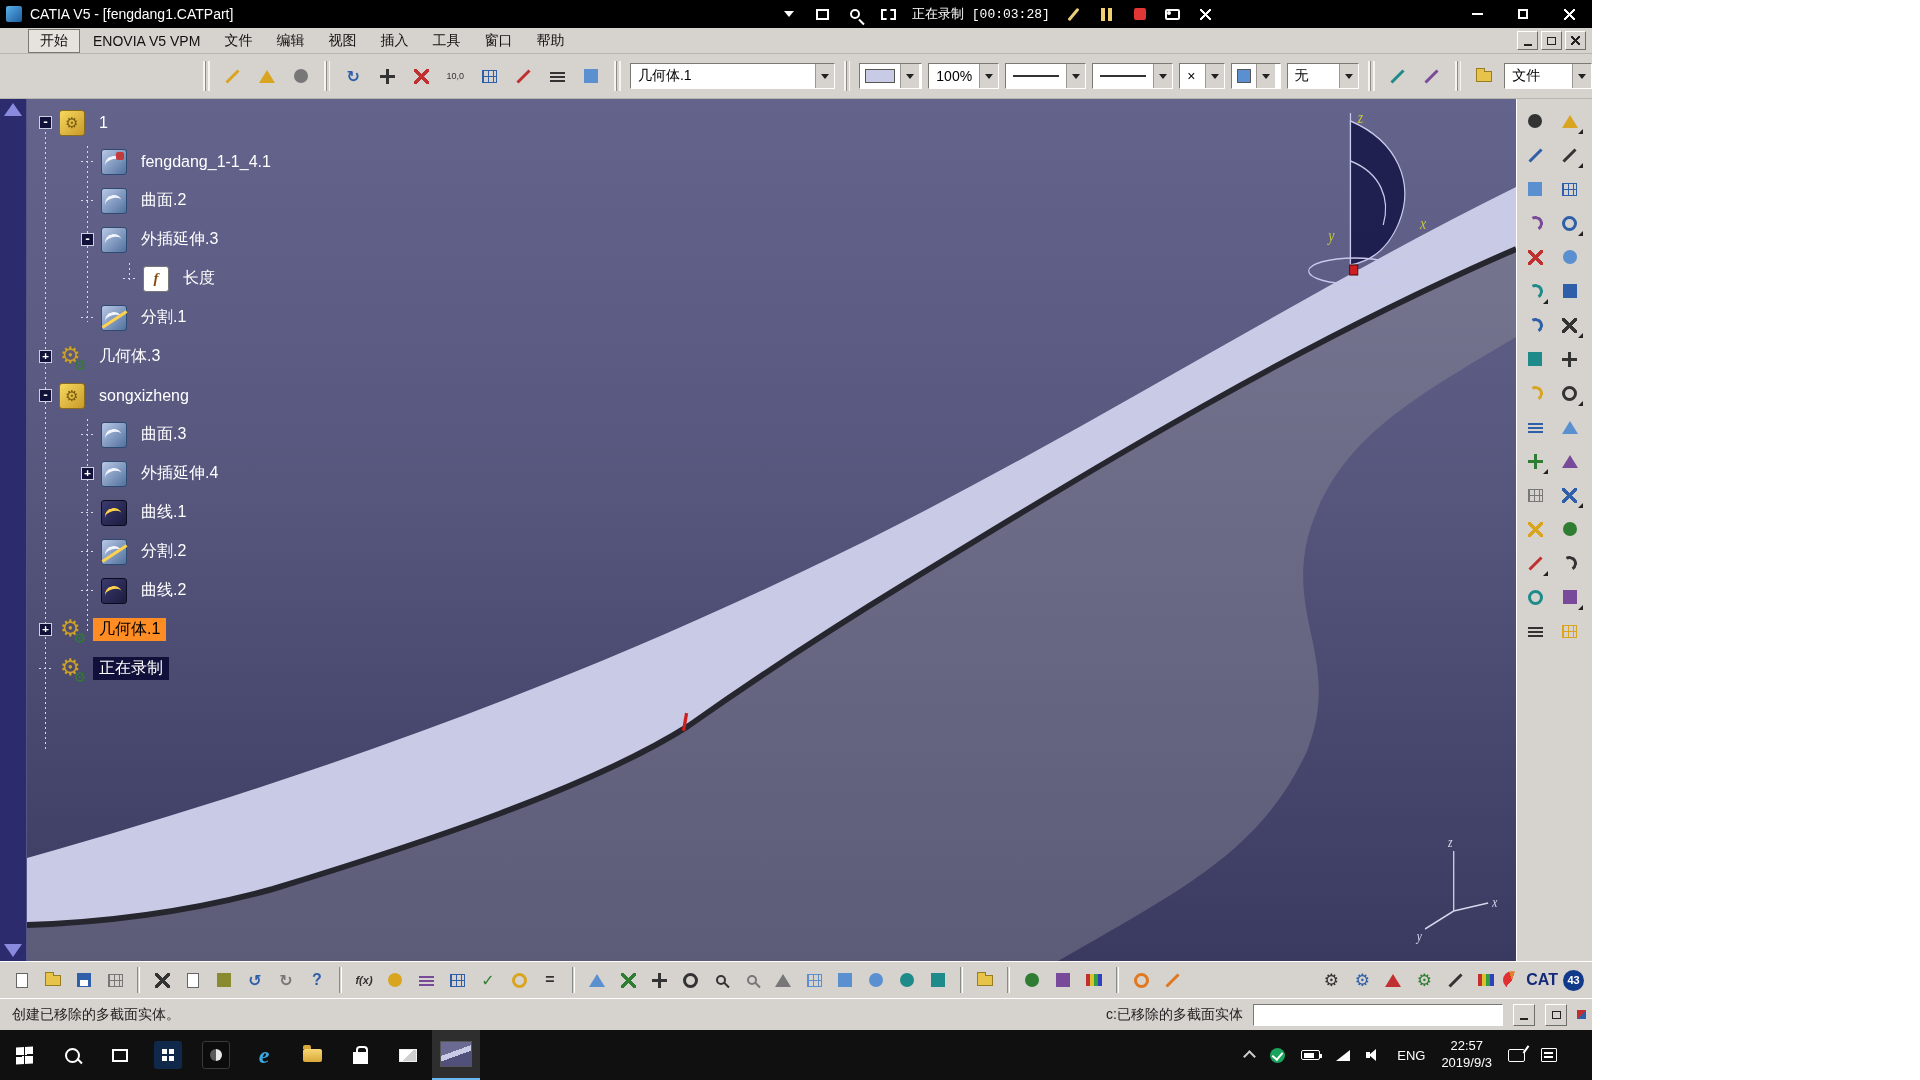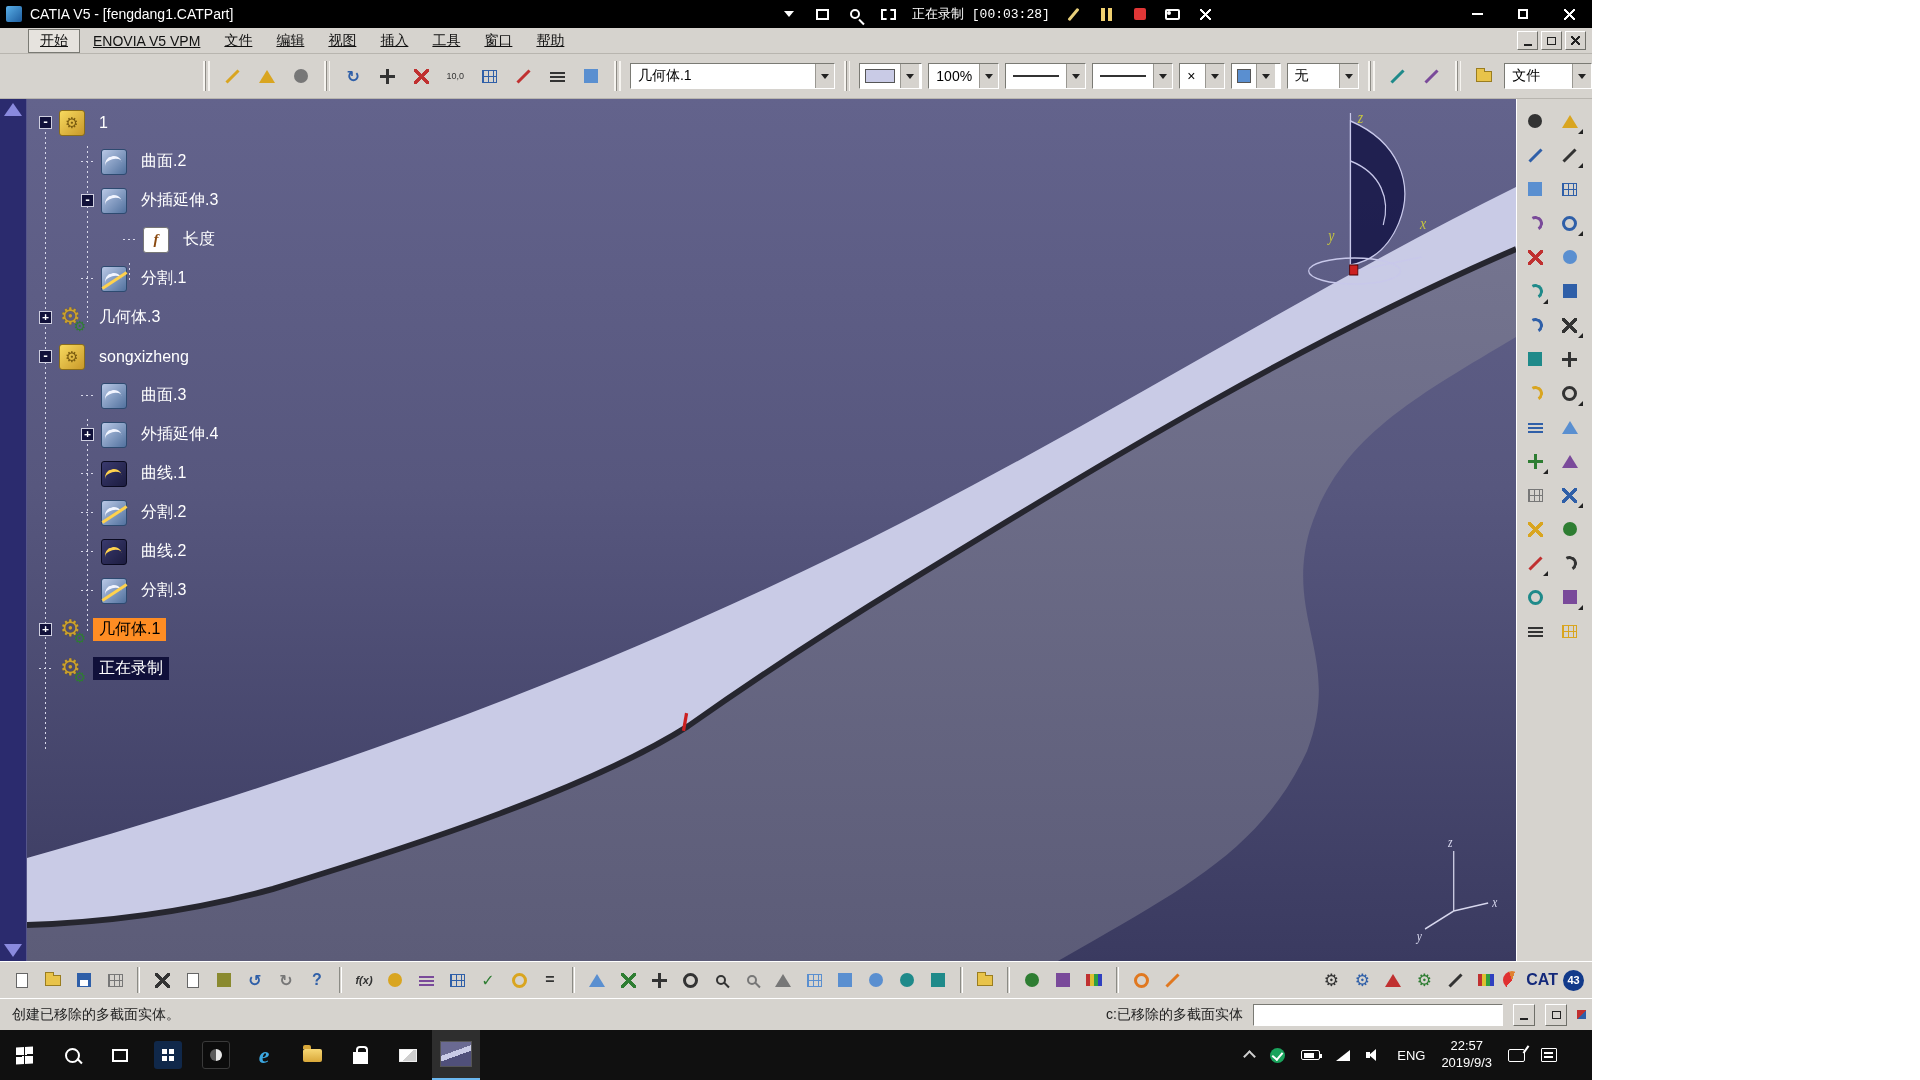--- a/index.html
+++ b/index.html
@@ -24,21 +24,21 @@
 .ri-cam{width:15px;height:11px;border:2px solid #fff;border-radius:2px;}
 .ri-cam::after{content:"";position:absolute;width:4px;height:4px;border-radius:50%;background:#fff;}
 .xglyph{width:11px;height:11px;background:linear-gradient(45deg,transparent 44%,#fff 44% 56%,transparent 56%),linear-gradient(135deg,transparent 44%,#fff 44% 56%,transparent 56%);}
 .wincontrols{margin-left:auto;display:flex;height:100%;}
 .wbtn{width:46px;height:100%;display:flex;align-items:center;justify-content:center;}
 .glyph-min{width:11px;height:2px;background:#fff;}
 .glyph-max{width:10px;height:10px;border:2px solid #fff;}
 
 
 .menubar{flex:0 0 26px;background:#d6d3ce;display:flex;align-items:center;padding-left:28px;gap:2px;border-bottom:1px solid #b8b5af;}
-.menu-item{padding:2px 11px;color:#111;white-space:nowrap;text-decoration:underline;}
+.menu-item{padding:2px 11px;color:#111;white-space:nowrap;}
 .menu-item.active{border:1px solid #7a7a74;background:#e6e3de;}
 .mdictl{margin-left:auto;display:flex;gap:3px;margin-right:6px;}
 .mbtn{width:21px;height:19px;background:#d6d3ce;border:1px solid;border-color:#fff #6f6f69 #6f6f69 #fff;display:flex;align-items:center;justify-content:center;}
 .m-min{width:8px;height:2px;background:#222;margin-top:8px;}
 .m-max{width:9px;height:8px;border:1.5px solid #222;}
 .m-x{width:9px;height:9px;background:linear-gradient(45deg,transparent 42%,#222 42% 58%,transparent 58%),linear-gradient(135deg,transparent 42%,#222 42% 58%,transparent 58%);}
 
 
 .toolbar{flex:0 0 45px;background:#d6d3ce;display:flex;align-items:center;gap:6px;padding-left:200px;border-bottom:1px solid #b8b5af;}
 .handle{width:7px;height:30px;background:repeating-linear-gradient(90deg,#f6f4f0 0 2px,#8d8b85 2px 3px,transparent 3px 5px);margin:0 3px;}
@@ -396,20 +396,25 @@
         <div class="vg" style="left:94px;top:160px;height:20px"></div>
         <div class="vg" style="left:52px;top:316px;height:215px"></div>
 
         <div class="trow lvl0">
           <span class="exp minus"></span>
           <span class="ticon ti-part"></span>
           <span class="tlabel">1</span>
         </div>
         <div class="trow lvl1">
           <span class="noexp"></span>
+          <span class="ticon ti-surf ti-surfr"></span>
+          <span class="tlabel">fengdang_1-1_4.1</span>
+        </div>
+        <div class="trow lvl1">
+          <span class="noexp"></span>
           <span class="ticon ti-surf"></span>
           <span class="tlabel">曲面.2</span>
         </div>
         <div class="trow lvl1">
           <span class="exp minus"></span>
           <span class="ticon ti-surf"></span>
           <span class="tlabel">外插延伸.3</span>
         </div>
         <div class="trow lvl2">
           <span class="noexp"></span>
@@ -448,25 +453,20 @@
         </div>
         <div class="trow lvl1">
           <span class="noexp"></span>
           <span class="ticon ti-surf ti-split"></span>
           <span class="tlabel">分割.2</span>
         </div>
         <div class="trow lvl1">
           <span class="noexp"></span>
           <span class="ticon ti-curve"></span>
           <span class="tlabel">曲线.2</span>
-        </div>
-        <div class="trow lvl1">
-          <span class="noexp"></span>
-          <span class="ticon ti-surf ti-split"></span>
-          <span class="tlabel">分割.3</span>
         </div>
         <div class="trow lvl0 sel-orange">
           <span class="exp plus"></span>
           <span class="ticon ti-body"></span>
           <span class="tlabel">几何体.1</span>
         </div>
         <div class="trow lvl0 sel-navy">
           <span class="noexp"></span>
           <span class="ticon ti-body"></span>
           <span class="tlabel">正在录制</span>

